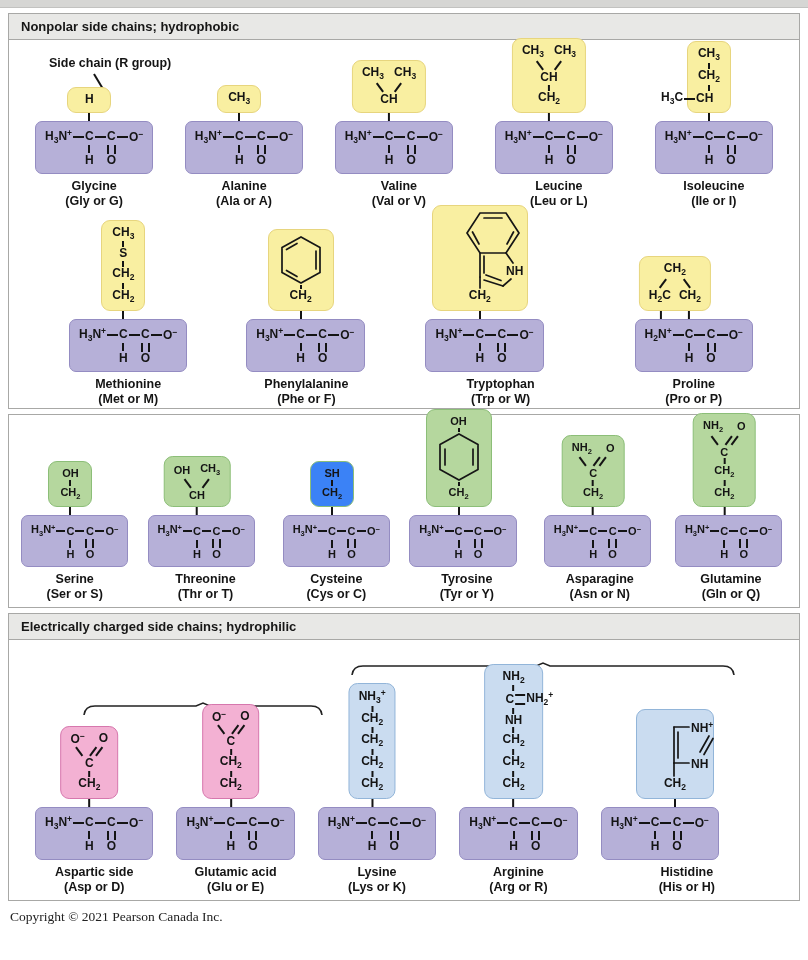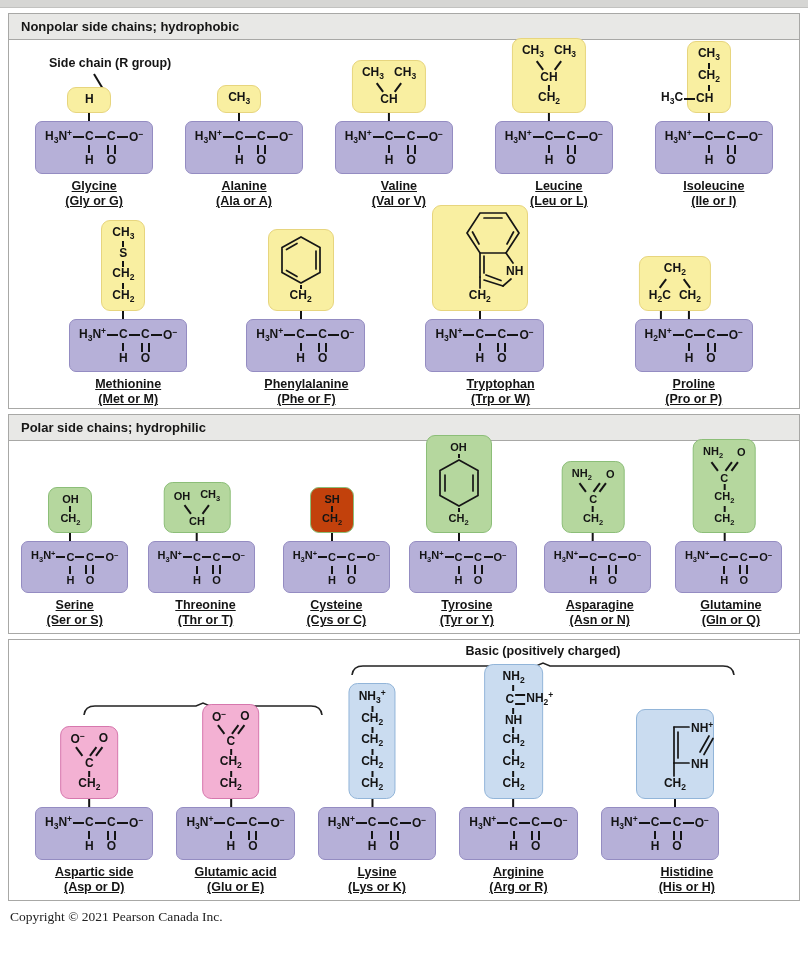--- a/index.html
+++ b/index.html
@@ -24,21 +24,21 @@
   .cs{font-size:8.5px;vertical-align:-3px;} .cp{font-size:8.5px;vertical-align:3.5px;}
   .sm .ct{font-size:11px;} .sm .cs,.sm .cp{font-size:7.5px;} .sm .hbond{width:9px;}
   .hbond{width:11px;height:2px;background:#141414;margin:0 1px;display:inline-block;}
   .vbond{width:2px;background:#141414;display:inline-block;}
   .dvbond{width:5px;height:9px;border-left:2px solid #141414;border-right:2px solid #141414;display:inline-block;}
   .dhbond{width:10px;height:7px;border-top:2px solid #141414;border-bottom:2px solid #141414;margin:0 1px;display:inline-block;}
   .sdiag{width:2px;height:11px;background:#141414;display:inline-block;}
   .ddiag{display:inline-flex;gap:4px;}
   .pro-conn{display:flex;gap:30px;}
   .bb{display:inline-grid;grid-template-columns:repeat(7,auto);align-items:center;justify-items:center;border-radius:7px;padding:7px 9px 5px;border:1px solid;}
-  .aa-nm,.aa-ab{font-weight:bold;font-size:12.5px;line-height:1.25;text-align:center;color:#141414;text-decoration:underline;}
+  .aa-nm,.aa-ab{font-weight:bold;font-size:12.5px;line-height:1.25;text-align:center;color:#141414;}
   .aa-nm{margin-top:5px;}
   .ringwrap{line-height:0;}
   .callout-t{position:absolute;left:40px;top:16px;font-weight:bold;font-size:12.5px;color:#141414;}
   .callout-line{position:absolute;left:84px;top:34px;width:2px;height:23px;background:#141414;transform:rotate(-31deg);transform-origin:top center;}
   .grp{position:absolute;font-weight:bold;font-size:12.5px;text-align:center;color:#141414;}
   .brace{position:absolute;}
   .copyright{font-family:"Liberation Serif",serif;font-size:13.5px;color:#222;margin:8px 0 8px 10px;}
 </style>
 </head>
 <body>
@@ -460,21 +460,20 @@
             </div>
           </div>
           <div class="aa-nm">Proline</div>
           <div class="aa-ab">(Pro or P)</div>
         </div>
       </div>
   </div>
 </section>
 
 <section class="panel">
-  <div class="panel-h">Polar side chains; hydrophilic</div>
   <div class="panel-body sm" id="p2b">
     <div class="row p2r" id="r-po">
         <div class="aa">
           <div class="struct">
             <div class="sc-col" style="margin-left: 49.4453px;">
               <div class="sc-box" style="background: rgb(181, 215, 158); border: 1px solid rgb(140, 190, 120);">
                 <div class="sc-row">
                   <span class="ct">OH</span>
                 </div>
                 <span class="vbond" style="height: 6px;"></span>
@@ -552,21 +551,21 @@
               <span></span>
               <span></span>
             </div>
           </div>
           <div class="aa-nm">Threonine</div>
           <div class="aa-ab">(Thr or T)</div>
         </div>
         <div class="aa">
           <div class="struct">
             <div class="sc-col" style="margin-left: 49.4453px;">
-              <div class="sc-box" style="background: #c2410c; border: 1px solid rgb(140, 190, 120);">
+              <div class="sc-box" style="background: #3b82f6; border: 1px solid rgb(140, 190, 120);">
                 <div class="sc-row">
                   <span class="ct">SH</span>
                 </div>
                 <span class="vbond" style="height: 6px;"></span>
                 <div class="sc-row">
                   <span class="ct">CH<span class="cs">2</span></span>
                 </div>
               </div>
               <span class="vbond" style="height: 8px;"></span>
             </div>
@@ -750,25 +749,25 @@
             </div>
           </div>
           <div class="aa-nm">Glutamine</div>
           <div class="aa-ab">(Gln or Q)</div>
         </div>
       </div>
   </div>
 </section>
 
 <section class="panel">
+  <div class="panel-h">Electrically charged side chains; hydrophilic</div>
   <div class="panel-body" id="p3b">
     <svg class="brace" style="left:74px;top:62px;" width="240" height="15">
       <path d="M1,13 Q2,4 12,4 L113,4 L120,1 L127,4 L228,4 Q238,4 239,13" stroke="#222" stroke-width="1.6" fill="none"></path>
     </svg>
-    <div class="grp" style="left:342px;top:4px;width:384px;">Basic (positively charged)</div>
     <svg class="brace" style="left:342px;top:22px;" width="384" height="15">
       <path d="M1,13 Q2,4 12,4 L185,4 L192,1 L199,4 L372,4 Q382,4 383,13" stroke="#222" stroke-width="1.6" fill="none"></path>
     </svg>
     <div class="row p3r" id="r-ch">
         <div class="aa">
           <div class="struct">
             <div class="sc-col" style="margin-left: 54.3828px;">
               <div class="sc-box" style="background: rgb(243, 177, 211); border: 1px solid rgb(214, 119, 173);">
                 <div class="sc-row" style="gap: 14px;">
                   <span class="ct">O<span class="cp">−</span></span>

